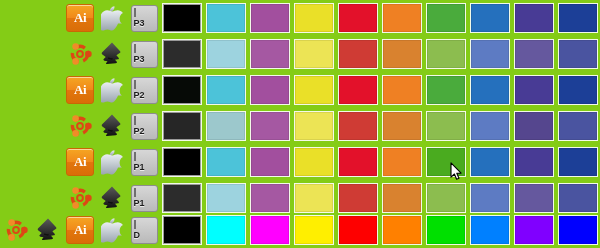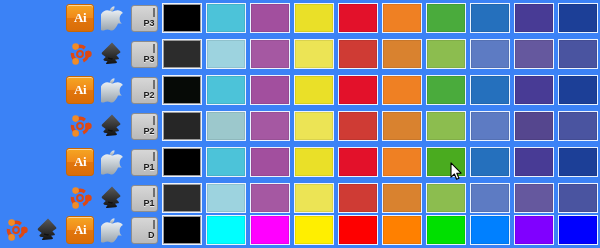--- a/index.html
+++ b/index.html
@@ -10,21 +10,21 @@
   body {
     width: 600px;
     height: 248px;
     overflow: hidden;
     font-family: "Liberation Sans", sans-serif;
   }
   #stage {
     position: relative;
     width: 600px;
     height: 248px;
-    background: #3b82f6;
+    background: #84cc16;
   }
 
   
   .row {
     position: absolute;
     left: 0;
     width: 600px;
     height: 36px;
     display: flex;
     align-items: center;
@@ -80,21 +80,21 @@
   .profile-chip {
     width: 27px;
     height: 27px;
     border-radius: 3px;
     background: linear-gradient(180deg, #d7d7d7 0%, #b9b9b9 100%);
     border: 1px solid #8d8d8d;
     box-sizing: border-box;
     padding: 2px 2px 0 2px;
     display: flex;
     flex-direction: column;
-    align-items: flex-end;
+    align-items: flex-start;
   }
   .chip-bars {
     height: 9px;
     display: flex;
     border: 1px solid #6f6f6f;
     box-sizing: border-box;
   }
   .chip-bars > i { flex: 1 1 auto; display: block; }
   .chip-label {
     flex: 1 1 auto;

